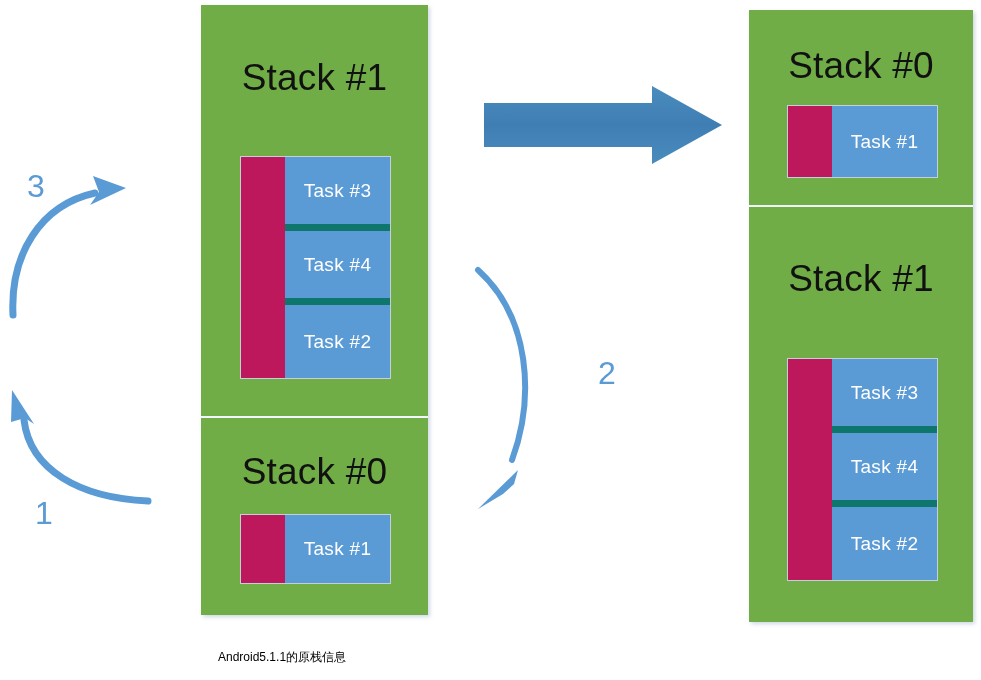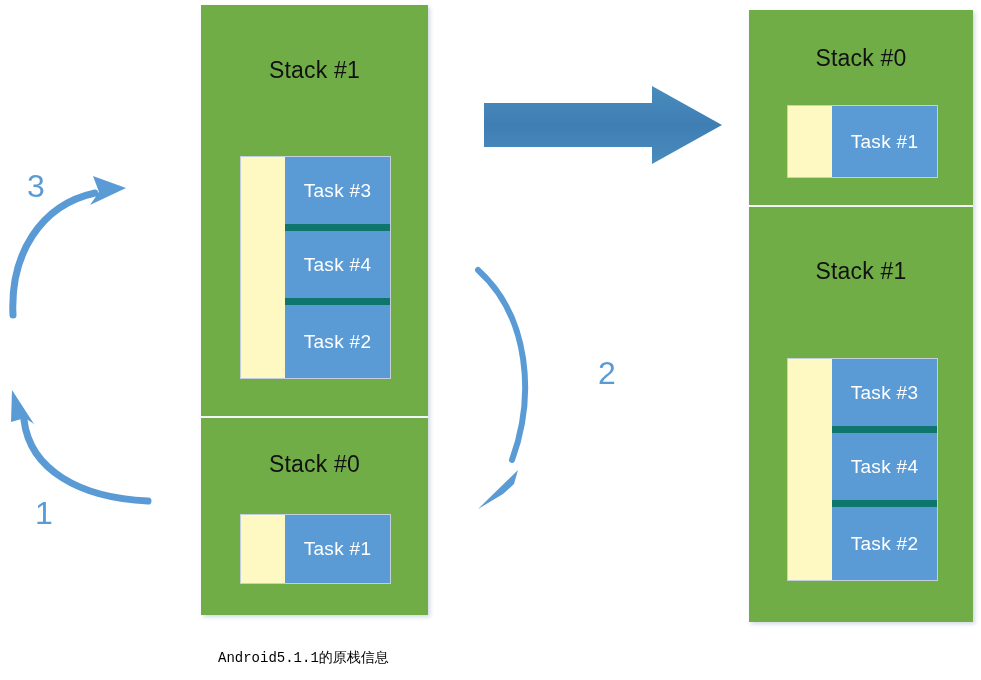--- a/index.html
+++ b/index.html
@@ -31,33 +31,33 @@
     right: 0;
     height: 2px;
     background: #f2f6fb;
   }
   .stack-title {
     position: absolute;
     left: 0;
     right: 0;
     text-align: center;
     color: #111111;
-    font-size: 23px;
+    font-size: 37px;
     font-family: "Liberation Sans", sans-serif;
     font-weight: 400;
     letter-spacing: 0.2px;
     white-space: nowrap;
   }
 
   
   .task-group {
     position: absolute;
     border: 1px solid #c3cfdc;
     box-sizing: border-box;
-    background: #fef9c3;
+    background: #be185d;
     padding-left: 44px;
   }
   .task-box {
     box-sizing: border-box;
     background: #5b9bd5;
     color: #ffffff;
     display: flex;
     align-items: center;
     justify-content: center;
     font-size: 19px;
@@ -80,22 +80,22 @@
     font-size: 32px;
     font-family: "Liberation Sans", sans-serif;
     font-weight: 400;
     line-height: 1;
   }
 
   
   .caption {
     position: absolute;
     color: #000000;
-    font-size: 14px;
-    font-family: Liberation Mono, monospace;
+    font-size: 12px;
+    font-family: Liberation Sans, sans-serif;
     white-space: nowrap;
   }
 </style>
 </head>
 <body>
 
 <div id="canvas">
 
   <div class="panel" style="left:201px; top:5px; width:227px; height:610px;">
 

